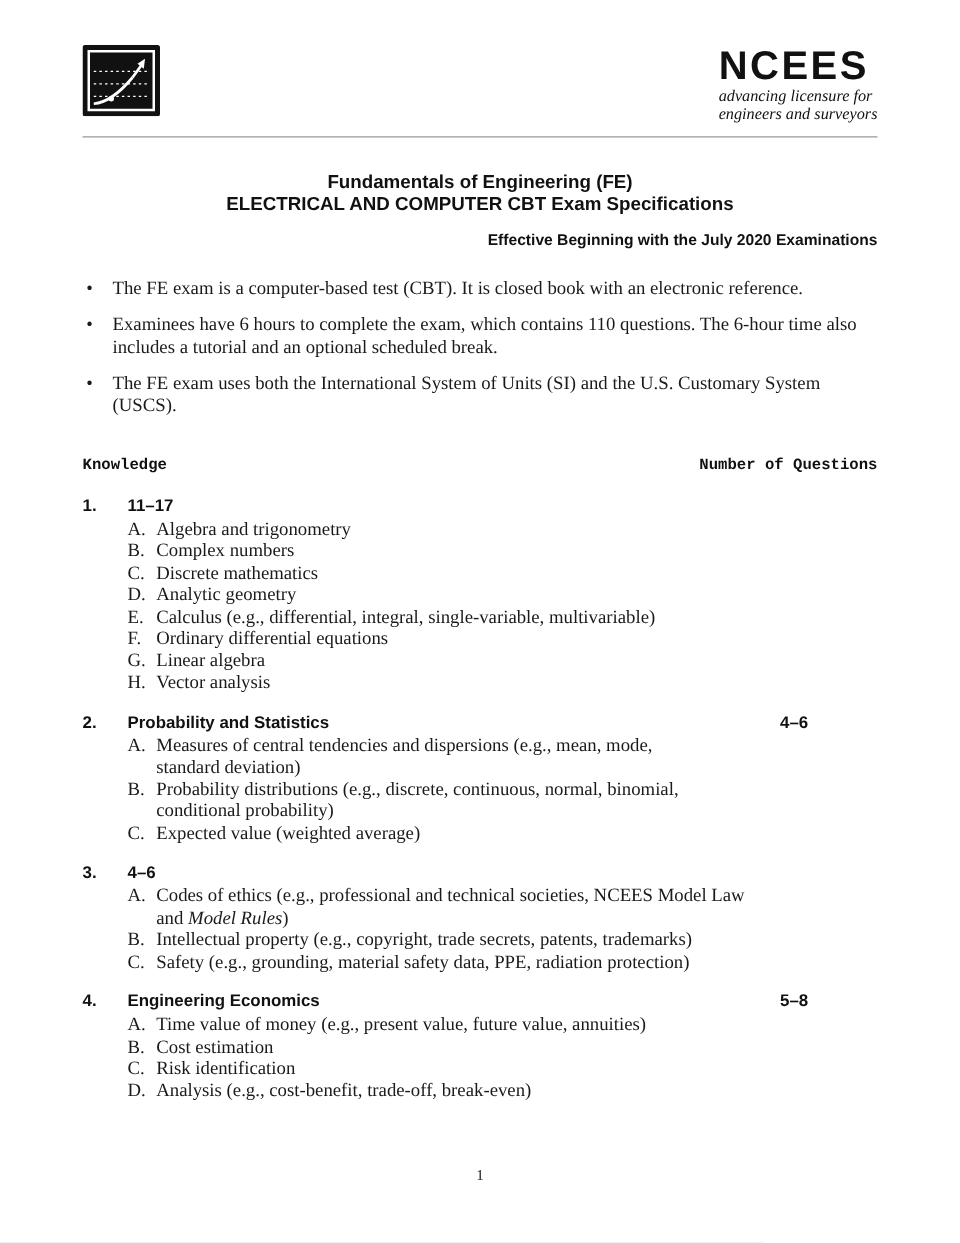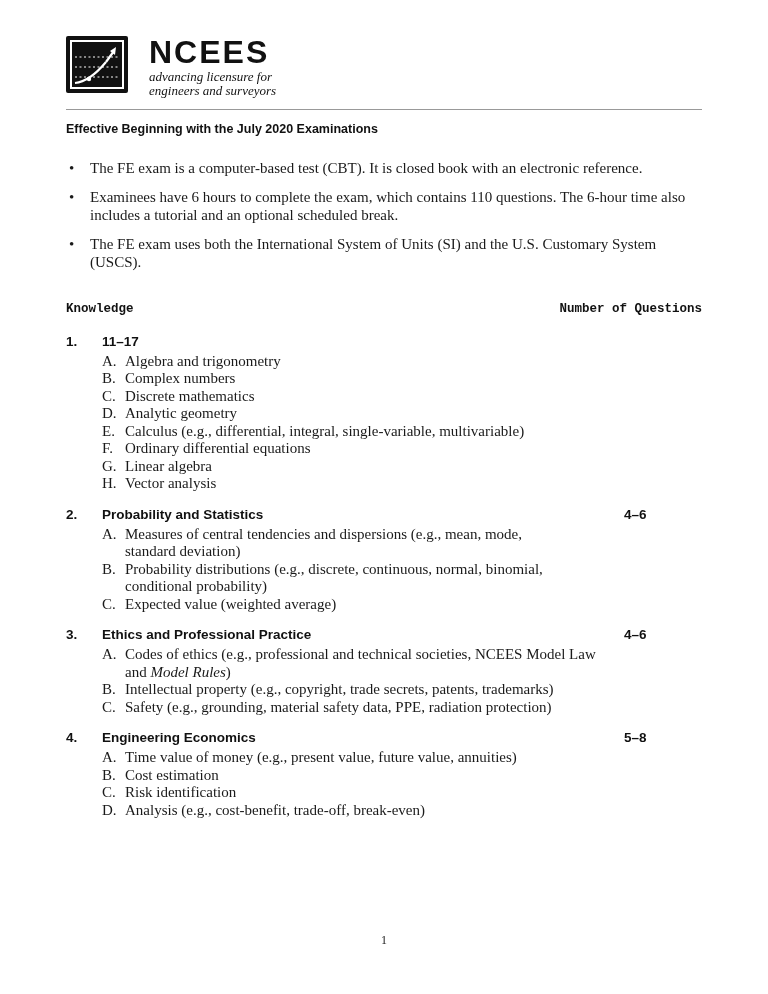--- a/index.html
+++ b/index.html
@@ -4,38 +4,38 @@
 <style>
   * { margin:0; padding:0; box-sizing:border-box; }
   html,body { background:#e8e8e8; }
   .page {
     position:relative; width:768px; height:994px; margin:0 auto;
     background:#ffffff; overflow:hidden;
     font-family:"Liberation Serif", serif; color:#1a1a1a;
   }
   .content { padding:36px 66px 0 66px; }
 
-  .logo-row { display:flex; align-items:flex-start; gap:21px; }
+  .logo-row { display:flex; align-items:flex-start; gap:21px;justify-content:space-between; }
   .logo-icon { width:62px; height:57px; flex:none; }
   .wordmark {
     font-family:"Liberation Sans", sans-serif; font-weight:bold;
     font-size:32px; line-height:32px; letter-spacing:2px; color:#111;
   }
   .tagline {
     font-style:italic; font-size:13px; line-height:14px; margin-top:2px; color:#111;
   }
   .rule { border:none; border-top:1px solid #999; margin-top:11px; }
 
   .title-block {
     margin-top:27px; text-align:center;
     font-family:"Liberation Sans", sans-serif; font-weight:bold;
     font-size:15px; line-height:18px; color:#111;
   }
   .subtitle {
-    margin-top:12px; text-align:left;
+    margin-top:12px; text-align:right;
     font-family:"Liberation Sans", sans-serif; font-weight:bold;
     font-size:12.5px; color:#111;
   }
 
   .bullets { margin-top:23px; }
   .bullet-row { display:flex; margin-bottom:10px; font-size:15px; line-height:18.5px; }
   .bullet-char { width:24px; padding-left:3px; flex:none; }
   .bullet-text { flex:1; }
 
   .kn-row {
@@ -86,20 +86,24 @@
         <div class="wordmark">NCEES</div>
         <div class="tagline">
           <div>advancing licensure for</div>
           <div>engineers and surveyors</div>
         </div>
       </div>
     </div>
 
     <hr class="rule">
 
+    <div class="title-block">
+      <div>Fundamentals of Engineering (FE)</div>
+      <div>ELECTRICAL AND COMPUTER CBT Exam Specifications</div>
+    </div>
     <div class="subtitle">Effective Beginning with the July 2020 Examinations</div>
 
     <div class="bullets">
         <div class="bullet-row">
           <span class="bullet-char">•</span>
           <span class="bullet-text">The FE exam is a computer-based test (CBT). It is closed book with an electronic reference.</span>
         </div>
         <div class="bullet-row">
           <span class="bullet-char">•</span>
           <span class="bullet-text">Examinees have 6 hours to complete the exam, which contains 110 questions. The 6-hour time also includes a tutorial and an optional scheduled break.</span>
@@ -175,21 +179,20 @@
             </div>
             <div class="sub-row">
               <span class="sub-letter">C.</span>
               <span class="sub-text"><span>Expected value (weighted average)</span></span>
             </div>
           </div>
         </div>
         <div class="section">
           <div class="section-head">
             <span class="sec-num">3.</span>
-            <span class="sec-title">Ethics and Professional Practice</span>
             <span class="sec-q">4–6</span>
           </div>
           <div class="sub-list">
             <div class="sub-row">
               <span class="sub-letter">A.</span>
               <span class="sub-text"><span>Codes of ethics (e.g., professional and technical societies, NCEES </span><span style="">Model Law</span><span>
 and </span><span style="font-style: italic;">Model Rules</span><span>)</span></span>
             </div>
             <div class="sub-row">
               <span class="sub-letter">B.</span>

